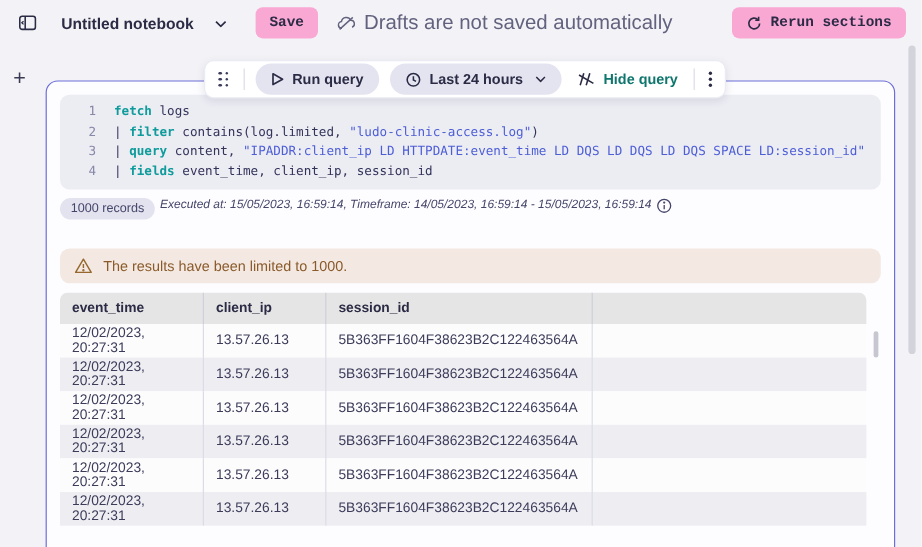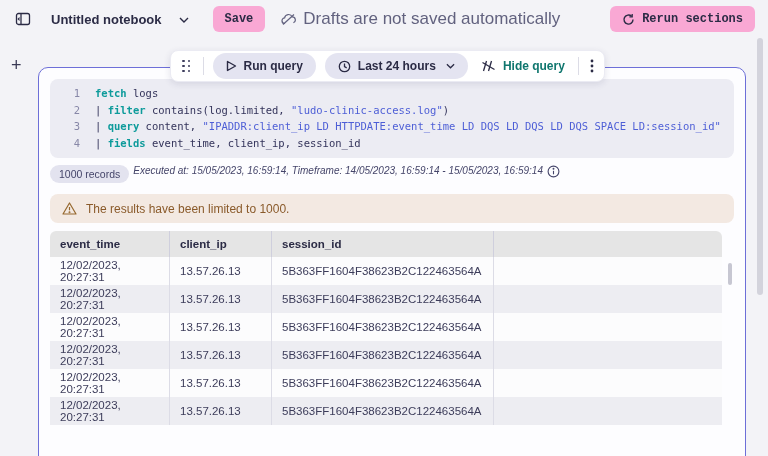--- a/index.html
+++ b/index.html
@@ -70,21 +70,21 @@
   .tok-str { color:var(--str,#4d5ed6); }
   .tok-pl { color:#33335a; }
 
   
   .meta-row { display:flex; align-items:flex-start; gap:4px; margin-top:7px; height:20px; }
   .badge { background:#e3e3ef; border-radius:10px; padding:3px 9px; font-size:10.5px; color:#45456a; }
   .meta-text { font-size:10px; color:#45456a;font-style:italic; }
 
   
   .warning {
-    display:flex; align-items:center; gap:9px; margin-top:9px; height:29px;
+    display:flex; align-items:center; gap:9px; margin-top:22px; height:29px;
     background:var(--warnbg,#f3e9e2); border-radius:8px; padding:0 12px;
     color:var(--warntx,#8a5a2a); font-size:12px;
   }
 
   
   .table-area { margin-top:8px; position:relative; width:672px; }
   .thead { display:flex; background:#e5e5e5; border-radius:6px 6px 0 0; }
   .th {
     padding:7px 10px; font-size:11.5px; font-weight:700; color:#2b2b45;
     border-right:1px solid #cfcfdd; cursor:pointer;

